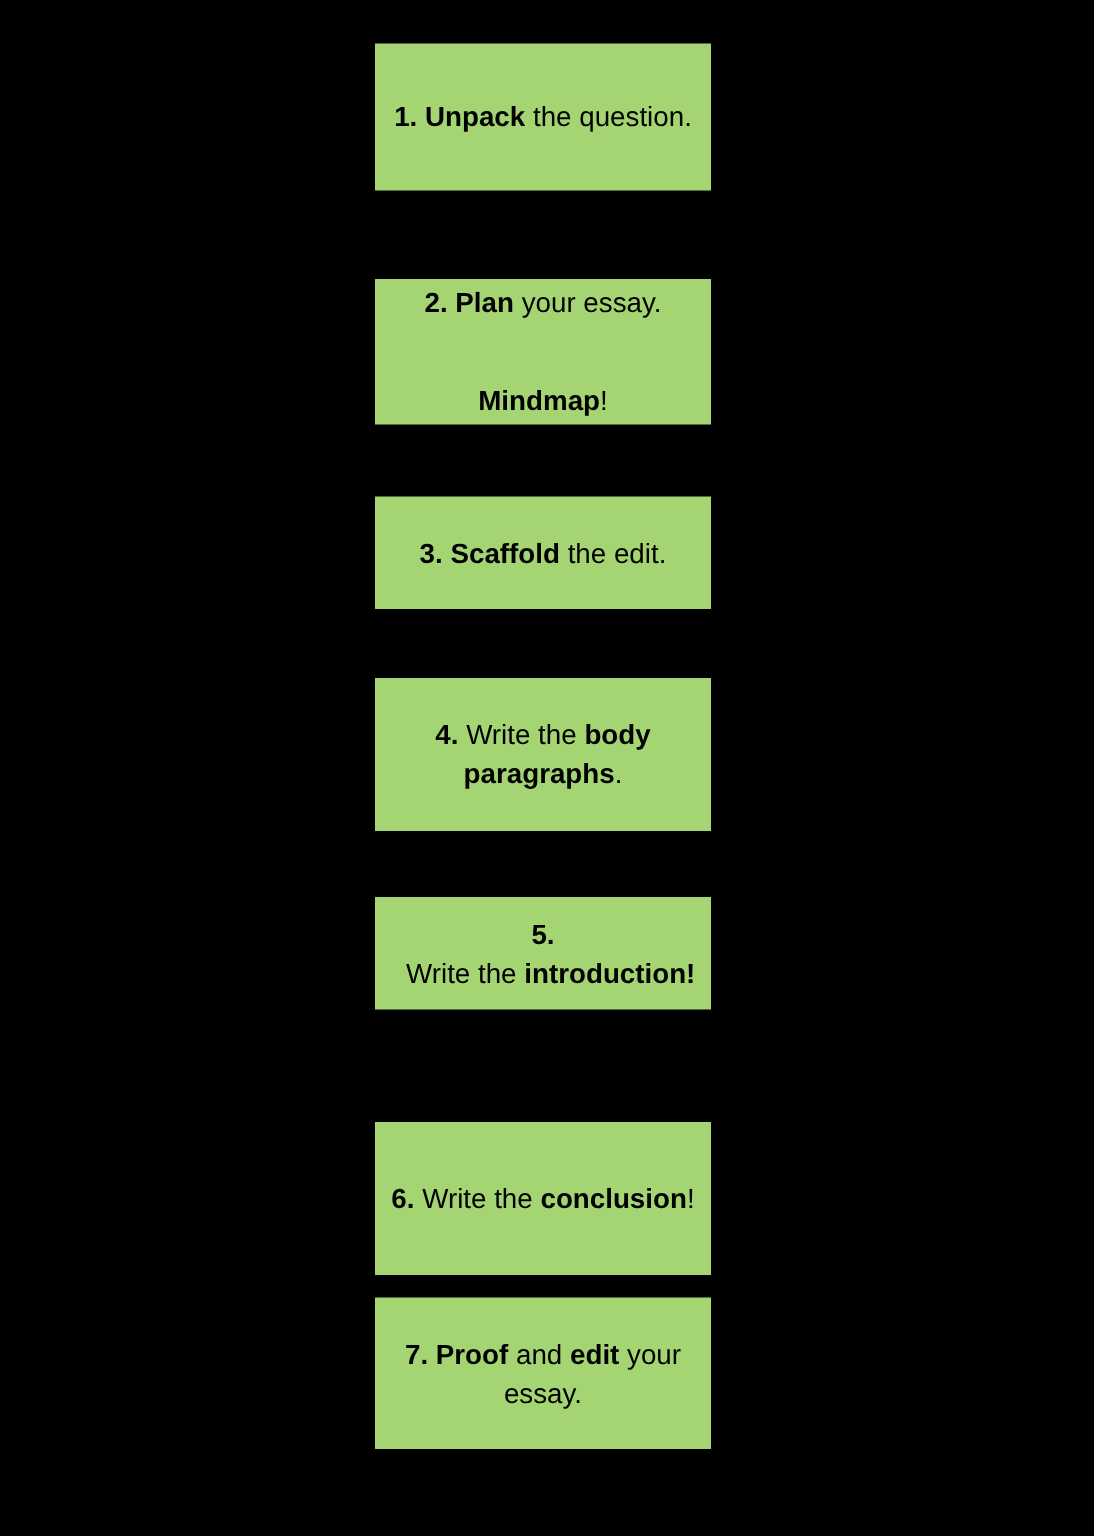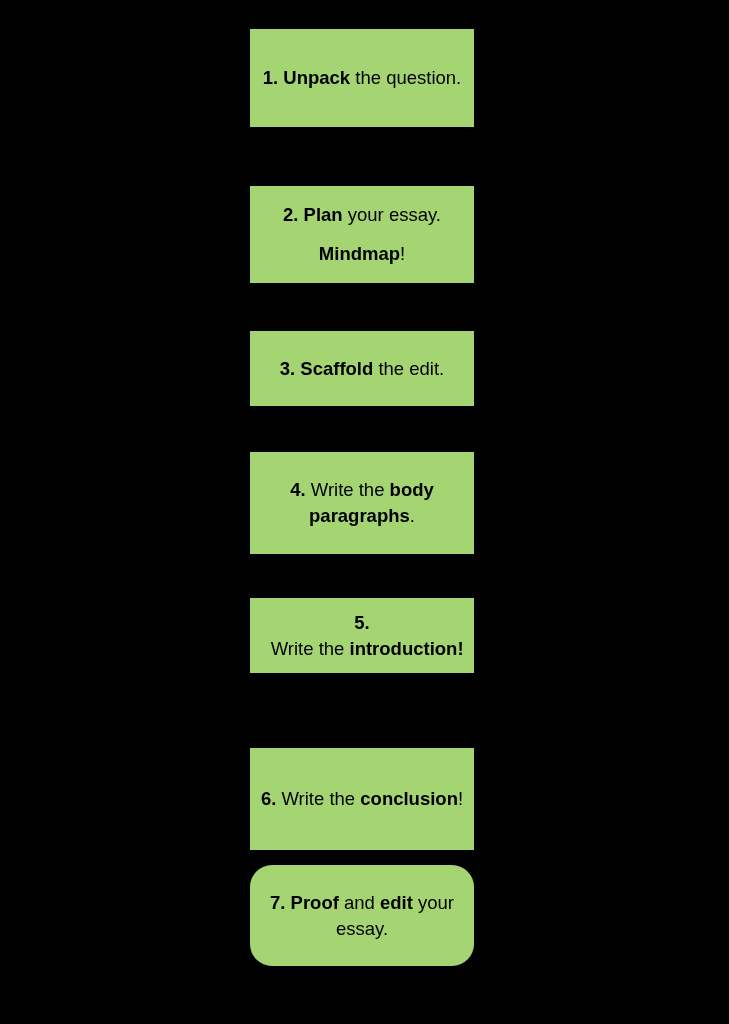--- a/index.html
+++ b/index.html
@@ -28,21 +28,21 @@
   .step-box {
     position: absolute;
     box-sizing: border-box;
     background: #a4d572;
     color: #000000;
     display: flex;
     flex-direction: column;
     align-items: center;
     justify-content: center;
     text-align: center;
-    padding: 16px 10px;
+    padding: 3px 10px;
     font-size: 18.5px;
     line-height: 1.38;
   }
 
   .step-line {
     display: block;
     width: 100%;
   }
 
   .step-line.spacer {
@@ -90,17 +90,17 @@
     </div>
 
   <div class="step-box" id="box-5" style="background: rgb(164, 213, 114); color: rgb(0, 0, 0);">
       <span class="step-line"><b>5.</b><span class="nowrap-gap">  Write the </span><b>introduction!</b></span>
     </div>
 
   <div class="step-box" id="box-6" style="background: rgb(164, 213, 114); color: rgb(0, 0, 0);">
       <span class="step-line"><b>6.</b><span> Write the </span><b>conclusion</b><span>!</span></span>
     </div>
 
-  <div class="step-box" id="box-7" style="background: rgb(164, 213, 114); color: rgb(0, 0, 0); border-radius: 22px;">
+  <div class="step-box" id="box-7" style="background: rgb(164, 213, 114); color: rgb(0, 0, 0);">
       <span class="step-line"><b>7. Proof</b><span> and </span><b>edit</b><span> your essay.</span></span>
     </div>
 
 </div>
 
 </body></html>

